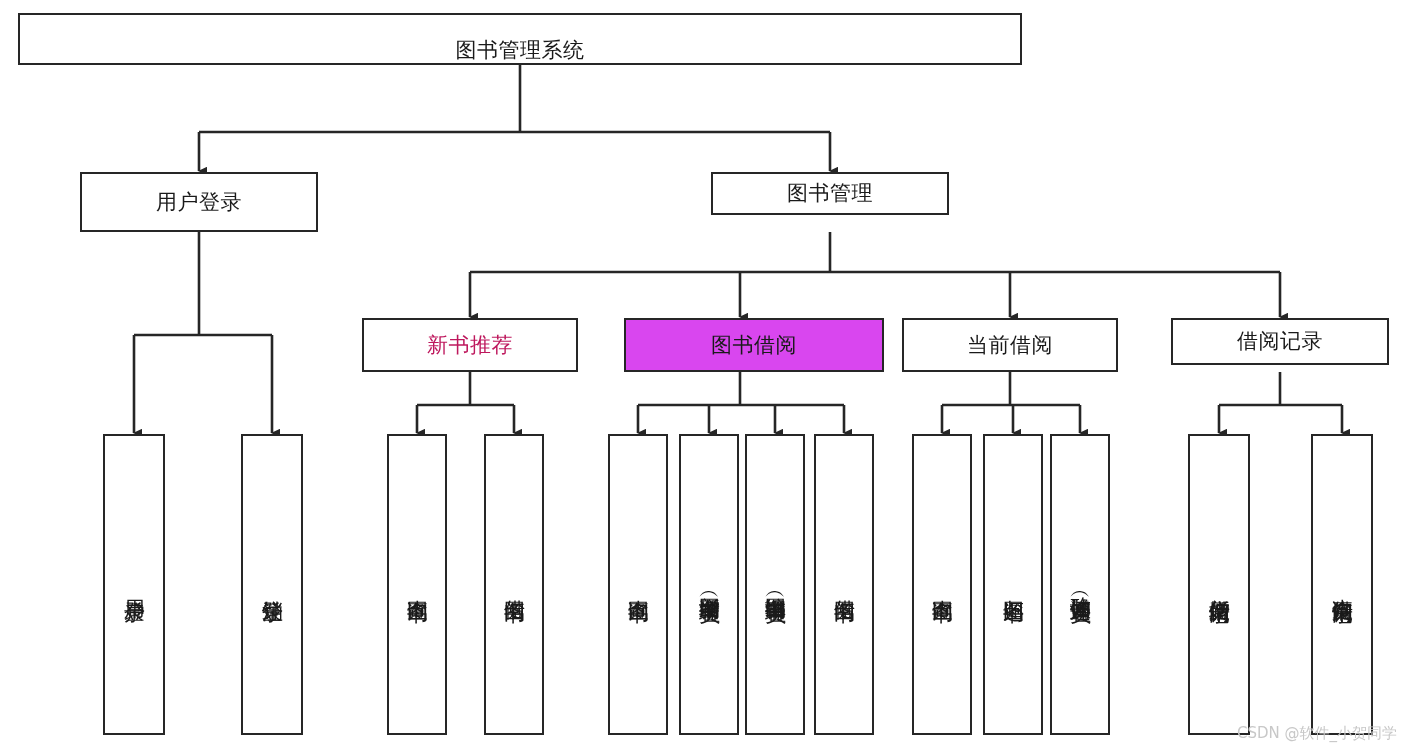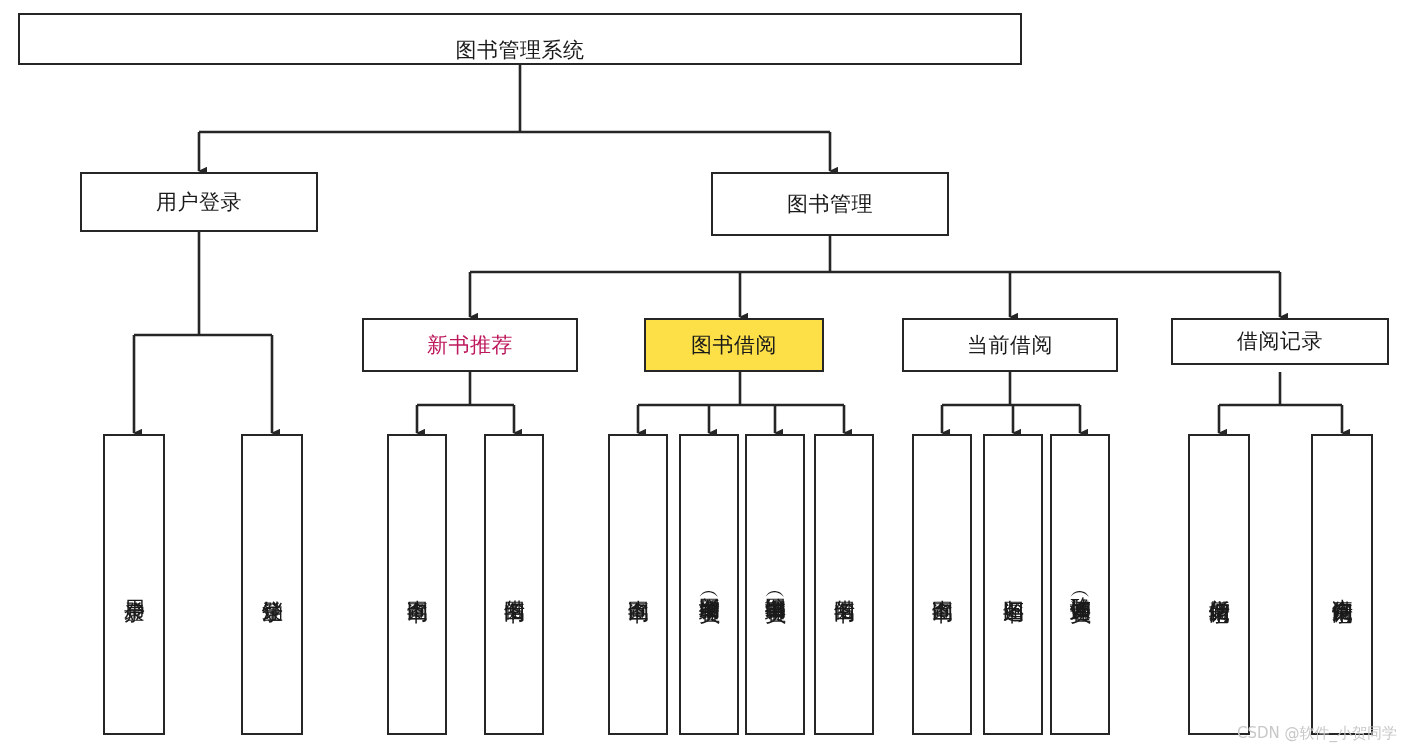--- a/index.html
+++ b/index.html
@@ -121,27 +121,27 @@
       </g>
   </svg>
 
   <div id="nodes-layer">
       <div class="node-box horizontal level-0" style="left: 18px; top: 13px; width: 1004px; height: 52px; border-color: rgb(38, 38, 38); background: rgb(255, 255, 255);">
         <span class="node-label" style="color: rgb(26, 26, 26);">图书管理系统</span>
       </div>
       <div class="node-box horizontal level-1" style="left: 80px; top: 172px; width: 238px; height: 60px; border-color: rgb(38, 38, 38); background: rgb(255, 255, 255);">
         <span class="node-label" style="color: rgb(26, 26, 26);">用户登录</span>
       </div>
-      <div class="node-box horizontal level-1" style="left: 711px; top: 172px; width: 238px; height: 64px; border-color: rgb(38, 38, 38); background: rgb(255, 255, 255);">
+      <div class="node-box horizontal level-1" style="left: 711px; top: 172px; width: 238px; height: 43px; border-color: rgb(38, 38, 38); background: rgb(255, 255, 255);">
         <span class="node-label" style="color: rgb(26, 26, 26);">图书管理</span>
       </div>
       <div class="node-box horizontal level-2" style="left: 362px; top: 318px; width: 216px; height: 54px; border-color: rgb(38, 38, 38); background: rgb(255, 255, 255);">
         <span class="node-label" style="color: #be185d;">新书推荐</span>
       </div>
-      <div class="node-box horizontal level-2" style="left: 644px; top: 318px; width: 180px; height: 54px; border-color: rgb(38, 38, 38); background: #fde047;">
+      <div class="node-box horizontal level-2" style="left: 624px; top: 318px; width: 260px; height: 54px; border-color: rgb(38, 38, 38); background: #d946ef;">
         <span class="node-label" style="color: rgb(26, 26, 26);">图书借阅</span>
       </div>
       <div class="node-box horizontal level-2" style="left: 902px; top: 318px; width: 216px; height: 54px; border-color: rgb(38, 38, 38); background: rgb(255, 255, 255);">
         <span class="node-label" style="color: rgb(26, 26, 26);">当前借阅</span>
       </div>
       <div class="node-box horizontal level-2" style="left: 1171px; top: 318px; width: 218px; height: 47px; border-color: rgb(38, 38, 38); background: rgb(255, 255, 255);">
         <span class="node-label" style="color: rgb(26, 26, 26);">借阅记录</span>
       </div>
       <div class="node-box vertical level-3" style="left: 103px; top: 434px; width: 62px; height: 301px; border-color: rgb(38, 38, 38); background: rgb(255, 255, 255);">
         <span class="node-label" style="color: rgb(26, 26, 26);">用户登录</span>

